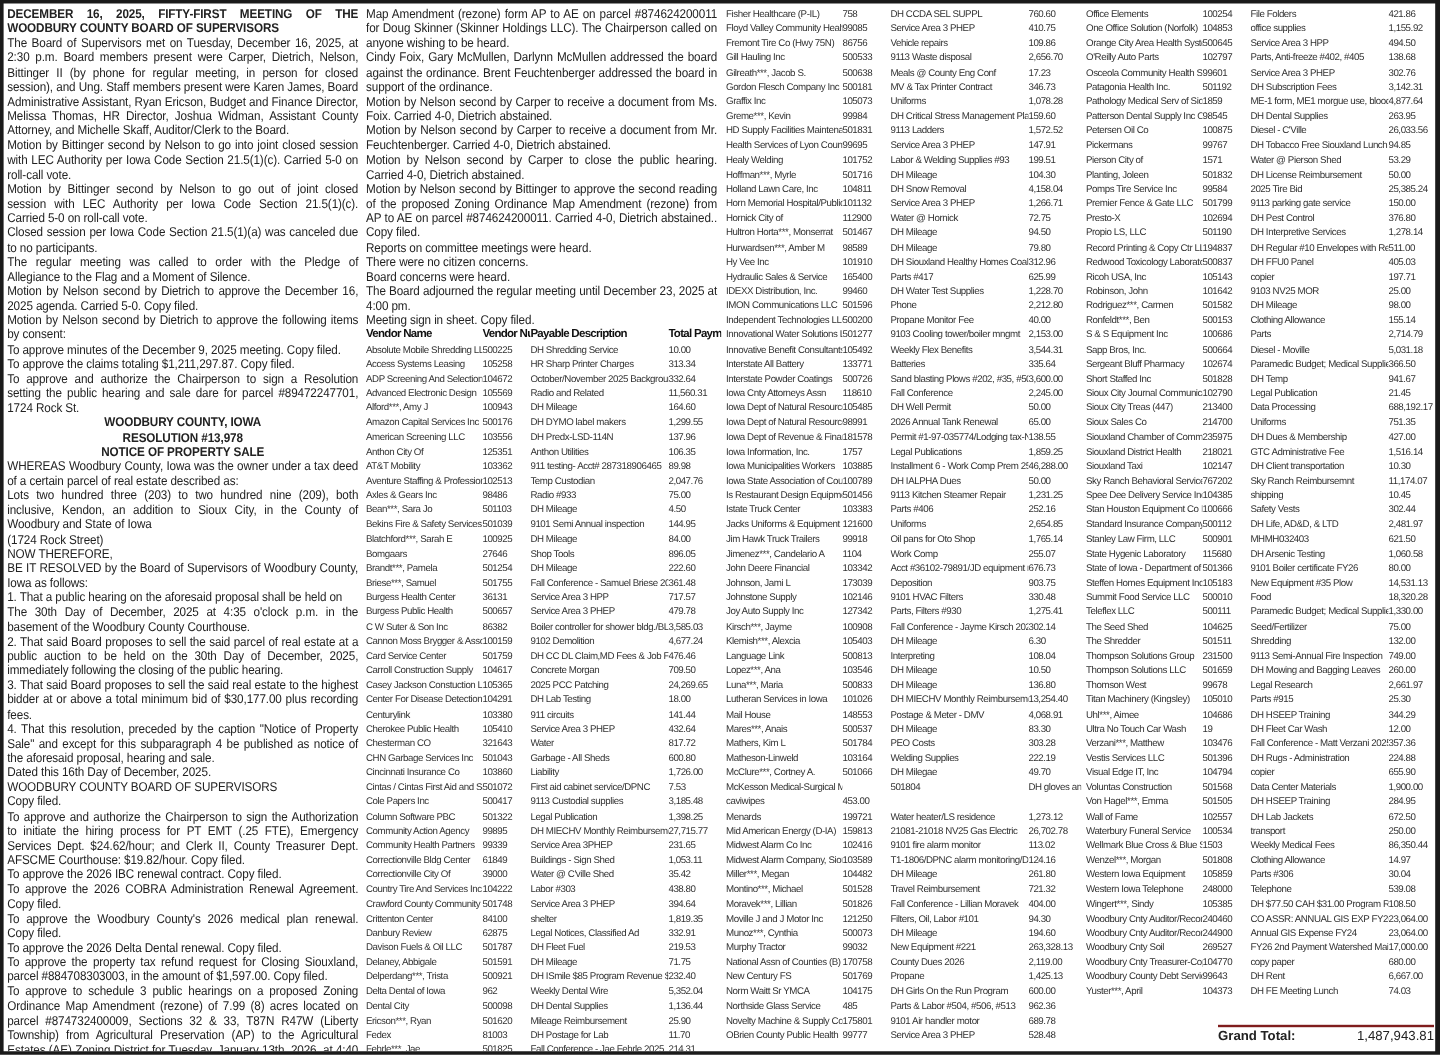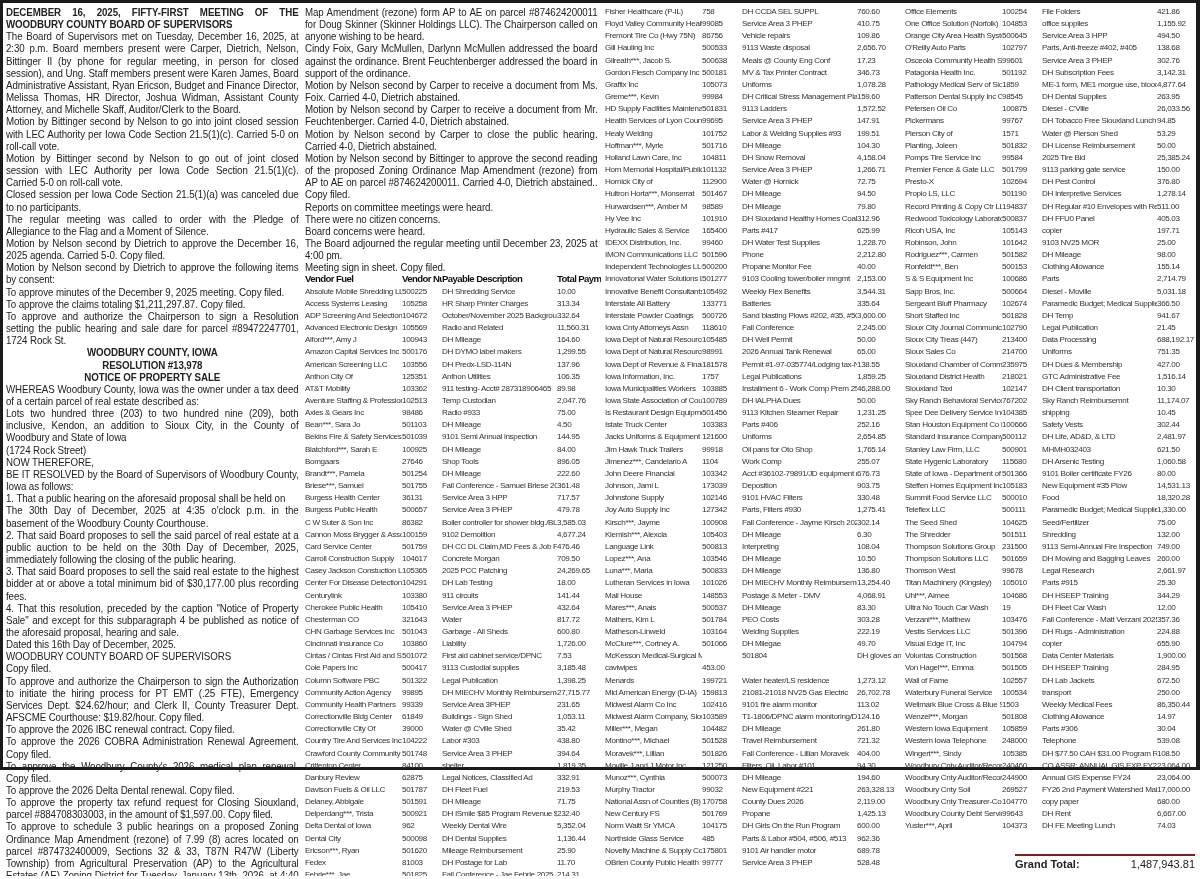--- a/index.html
+++ b/index.html
@@ -1,18 +1,18 @@
 <!DOCTYPE html>
 <html><head>
 <meta charset="utf-8">
 <style>
 *{box-sizing:border-box;margin:0;padding:0}
 html,body{width:1200px;height:879px;background:#fff;overflow:hidden}
 body{font-family:"Liberation Sans",sans-serif;color:#222}
-.page{position:absolute;left:0;top:0;width:1200px;height:770px;border:3px solid #1a1a1a;border-right-width:4px}
+.page{position:absolute;left:0;top:0;width:1200px;height:879px;border:3px solid #1a1a1a;border-right-width:4px}
 .col{position:absolute;top:3px;width:296px;height:870px;overflow:hidden}
 .c1{left:3px}.c2{left:302px}.c3{left:602px}.c4{left:902px}
 .txt p{font-size:10.6px;line-height:12.15px;text-align:justify;transform:scaleX(.92);transform-origin:left;width:318px;letter-spacing:-0.1px}
 .txt p.h{font-weight:bold}
 .txt p.c{text-align:center;font-weight:bold;width:318px}
 table{border-collapse:collapse;width:296px;table-layout:fixed}
 td,th{font-size:8.1px;line-height:12.15px;white-space:nowrap;overflow:hidden;padding:0;font-family:"Liberation Sans Narrow","Liberation Sans",sans-serif;letter-spacing:-0.35px;color:#333}
 th{font-weight:bold;font-size:9.6px;text-align:left;letter-spacing:-0.6px;color:#111}
 .w1{width:97px}.w2{width:40px}.w3{width:115px}.w4{width:44px}
 .grand{position:absolute;right:6px;bottom:4px;width:180px;border-top:2px solid #7f1d1d;font-size:11px;line-height:16px;display:flex;justify-content:space-between}
@@ -80,21 +80,21 @@
       </div>
     <table>
       <colgroup>
           <col class="w1">
           <col class="w2">
           <col class="w3">
           <col class="w4">
         </colgroup>
       <thead>
           <tr>
-        <th>Vendor Fuel</th>
+        <th>Vendor Name</th>
         <th>Vendor Number</th>
         <th>Payable Description</th>
         <th>Total Payments</th>
       </tr>
         </thead>
       <tbody id="t2">
           <tr>
             <td>Absolute Mobile Shredding LLC (Clark St)</td>
             <td>500225</td>
             <td>DH Shredding Service</td>

